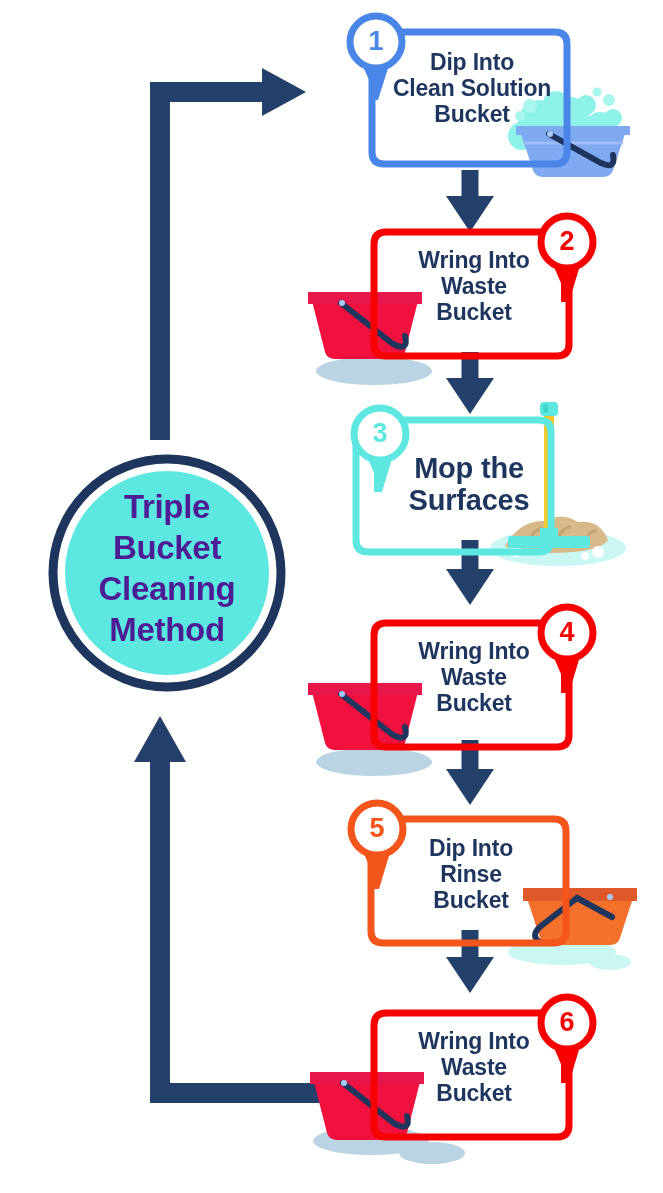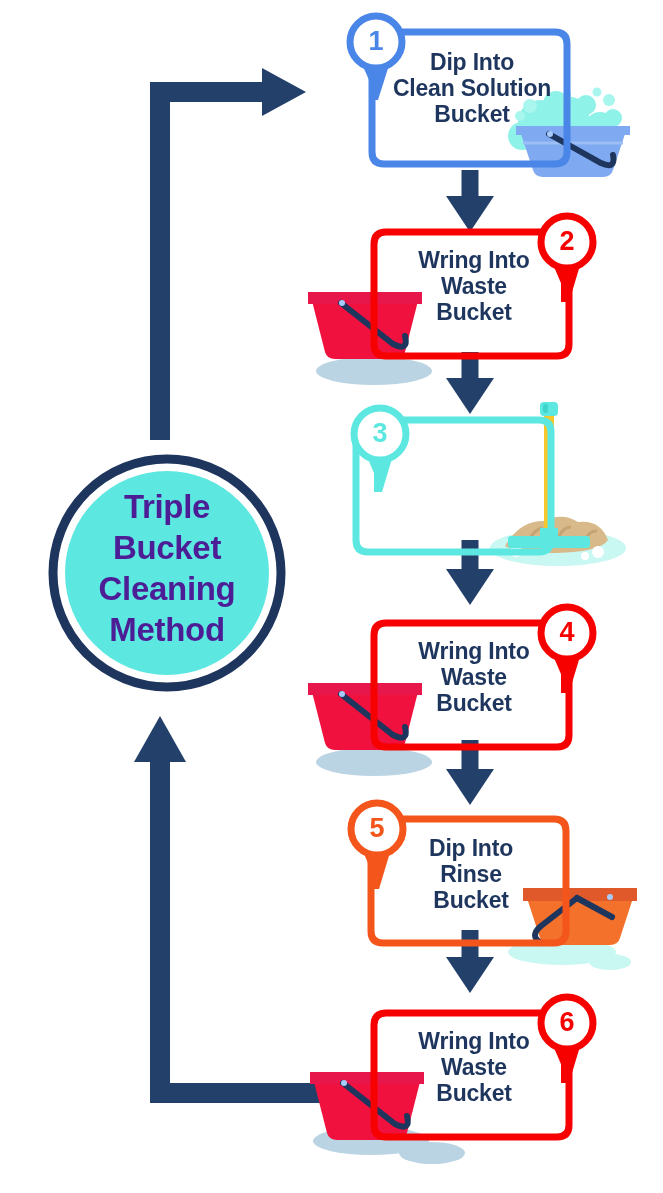--- a/index.html
+++ b/index.html
@@ -230,20 +230,22 @@
       <circle cx="167" cy="573" r="102" fill="#5CE8E0"></circle>
     </g>
   </svg>
 
   <div class="step-text s1" style="left:392px; top:50px; width:160px;">Dip Into
 Clean Solution
 Bucket</div>
   <div class="step-text s2" style="left:394px; top:248px; width:160px;">Wring Into
 Waste
 Bucket</div>
+  <div class="step-text s3" style="left:389px; top:452px; width:160px;">Mop the
+Surfaces</div>
   <div class="step-text s4" style="left:394px; top:639px; width:160px;">Wring Into
 Waste
 Bucket</div>
   <div class="step-text s5" style="left:391px; top:836px; width:160px;">Dip Into
 Rinse
 Bucket</div>
   <div class="step-text s6" style="left:394px; top:1029px; width:160px;">Wring Into
 Waste
 Bucket</div>
 

